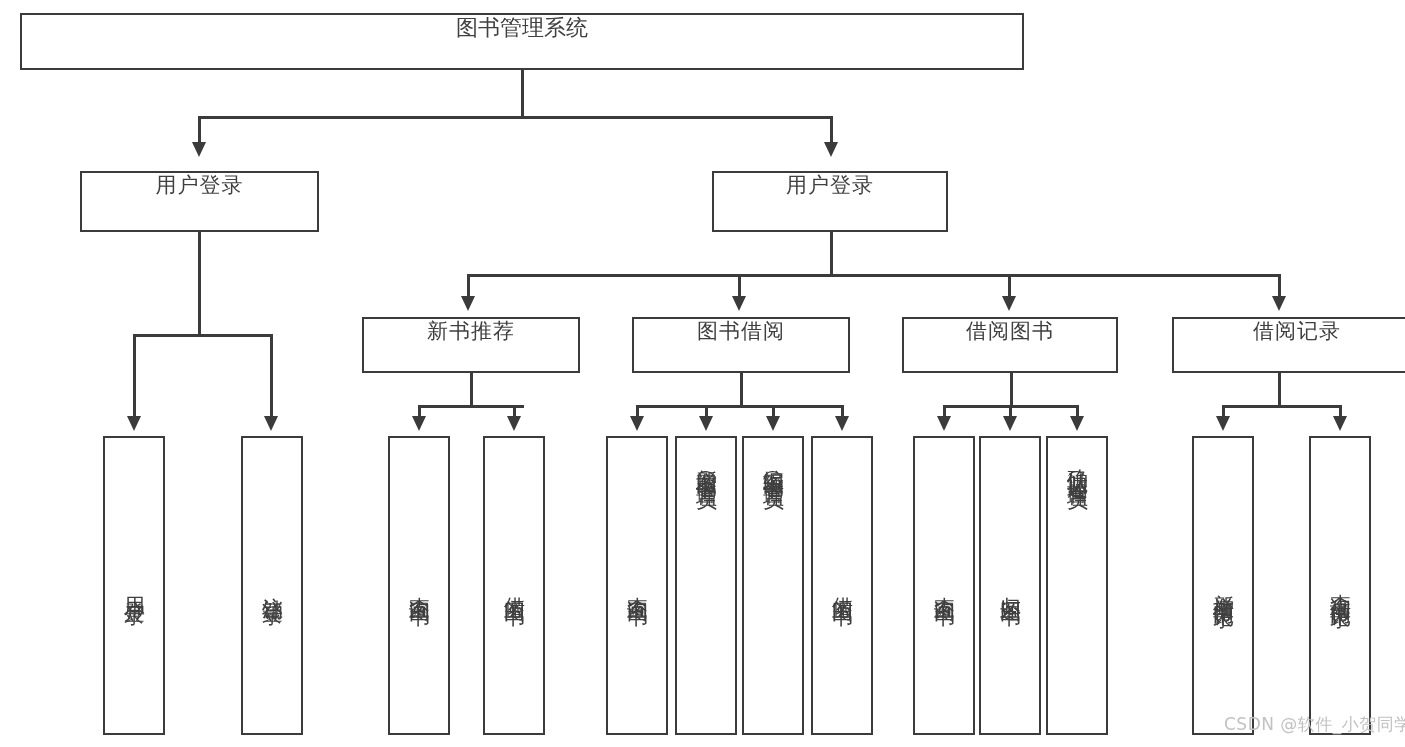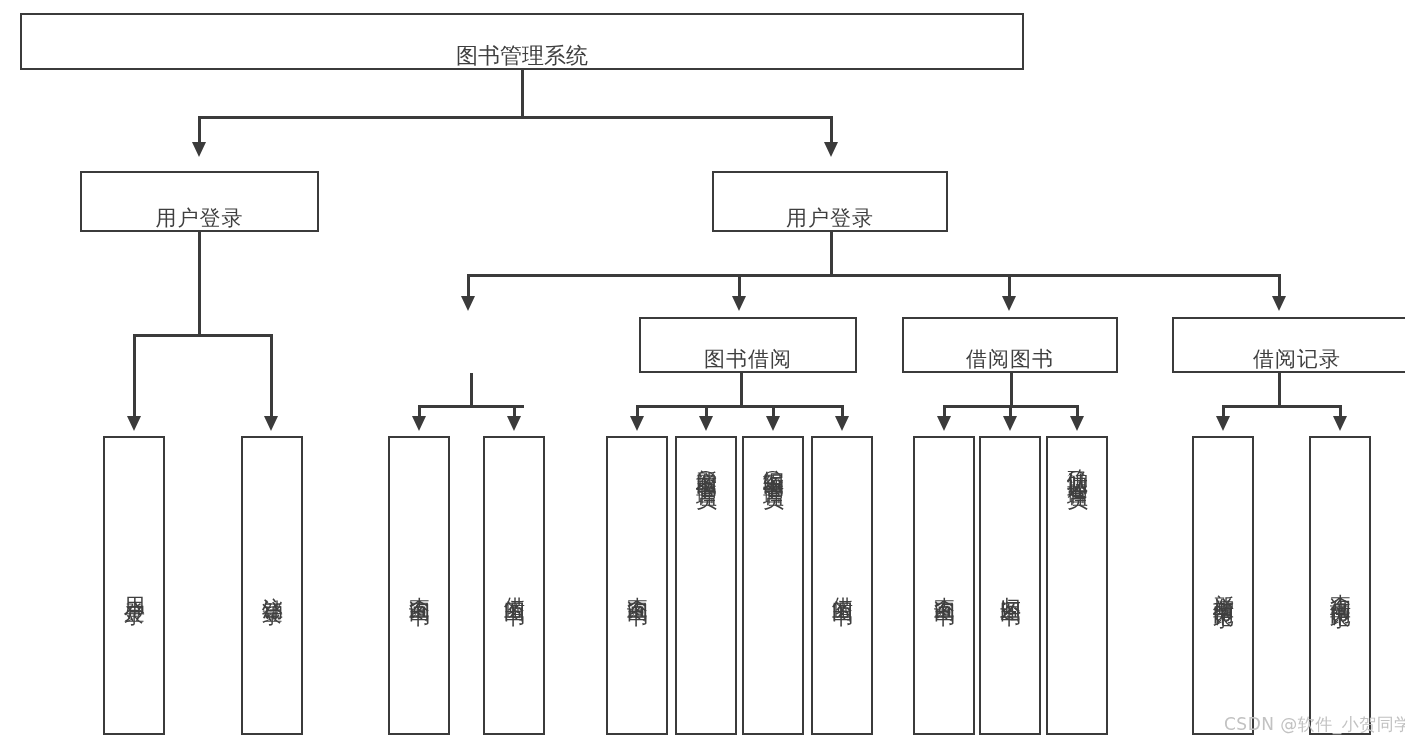--- a/index.html
+++ b/index.html
@@ -18,21 +18,21 @@
     background: #ffffff;
     overflow: hidden;
   }
   
   .node {
     position: absolute;
     box-sizing: border-box;
     background: #ffffff;
     border: 2.5px solid #3b3b3b;
     display: flex;
-    align-items: flex-end;
+    align-items: flex-start;
     justify-content: center;
     color: #3f3f3f;
     line-height: 1.15;
   }
   .node.h {                 
     font-size: 21px;
     letter-spacing: 1px;
   }
   .node.root {
     font-size: 22px;
@@ -116,21 +116,24 @@
   <div class="seg hline" style="left:467px; top:274px; width:813px;"></div>
   <div class="seg vline" style="left:467px; top:274px; height:24px;"></div>
   <div class="seg vline" style="left:738px; top:274px; height:24px;"></div>
   <div class="seg vline" style="left:1008px; top:274px; height:24px;"></div>
   <div class="seg vline" style="left:1278px; top:274px; height:24px;"></div>
   <div class="arrow" style="left:461px; top:296px;"></div>
   <div class="arrow" style="left:732px; top:296px;"></div>
   <div class="arrow" style="left:1002px; top:296px;"></div>
   <div class="arrow" style="left:1272px; top:296px;"></div>
 
-  <div class="node h" style="left:632px; top:317px; width:218px; height:56px;margin-left:7px;">
+  <div class="node h" style="left:362px; top:317px; width:218px; height:56px;">
+    <span class="htext">新书推荐</span>
+  </div>
+  <div class="node h" style="left:632px; top:317px; width:218px; height:56px;">
     <span class="htext">图书借阅</span>
   </div>
   <div class="node h" style="left:902px; top:317px; width:216px; height:56px;">
     <span class="htext">借阅图书</span>
   </div>
   <div class="node h" style="left:1172px; top:317px; width:250px; height:56px;">
     <span class="htext">借阅记录</span>
   </div>
 
   <div class="seg vline" style="left:470px; top:373px; height:34px;"></div>

